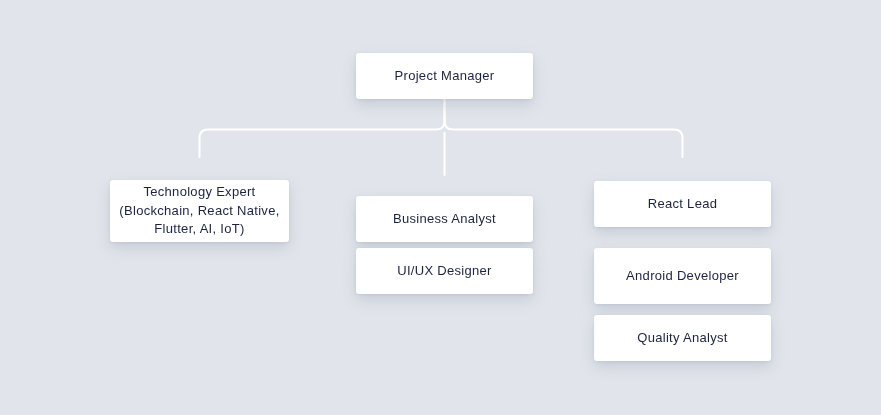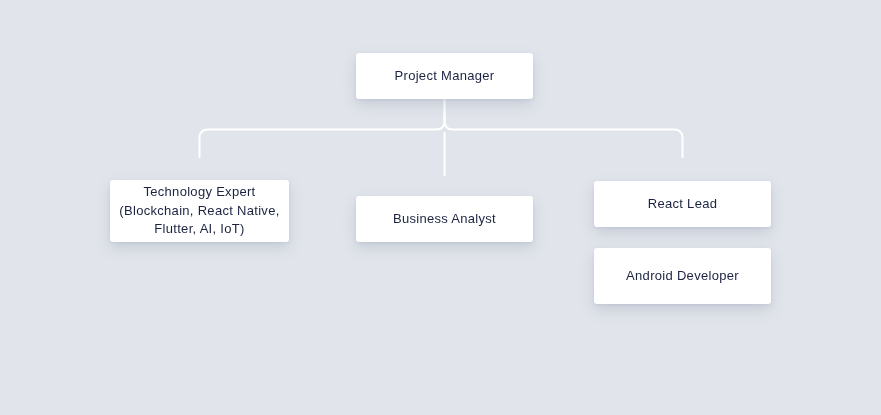--- a/index.html
+++ b/index.html
@@ -77,23 +77,29 @@
   <div class="node node-c1-r1">
     <span class="label">Technology Expert
 (Blockchain, React Native,
 Flutter, AI, IoT)</span>
   </div>
 
   <div class="node node-c2-r1">
     <span class="label">Business Analyst</span>
   </div>
 
+  <div class="node node-c2-r2">
+    <span class="label">UI/UX Designer</span>
+  </div>
 
   <div class="node node-c3-r1">
     <span class="label">React Lead</span>
   </div>
 
   <div class="node node-c3-r2">
     <span class="label">Android Developer</span>
   </div>
 
+  <div class="node node-c3-r3">
+    <span class="label">Quality Analyst</span>
+  </div>
 
 </div>
 
 </body></html>

